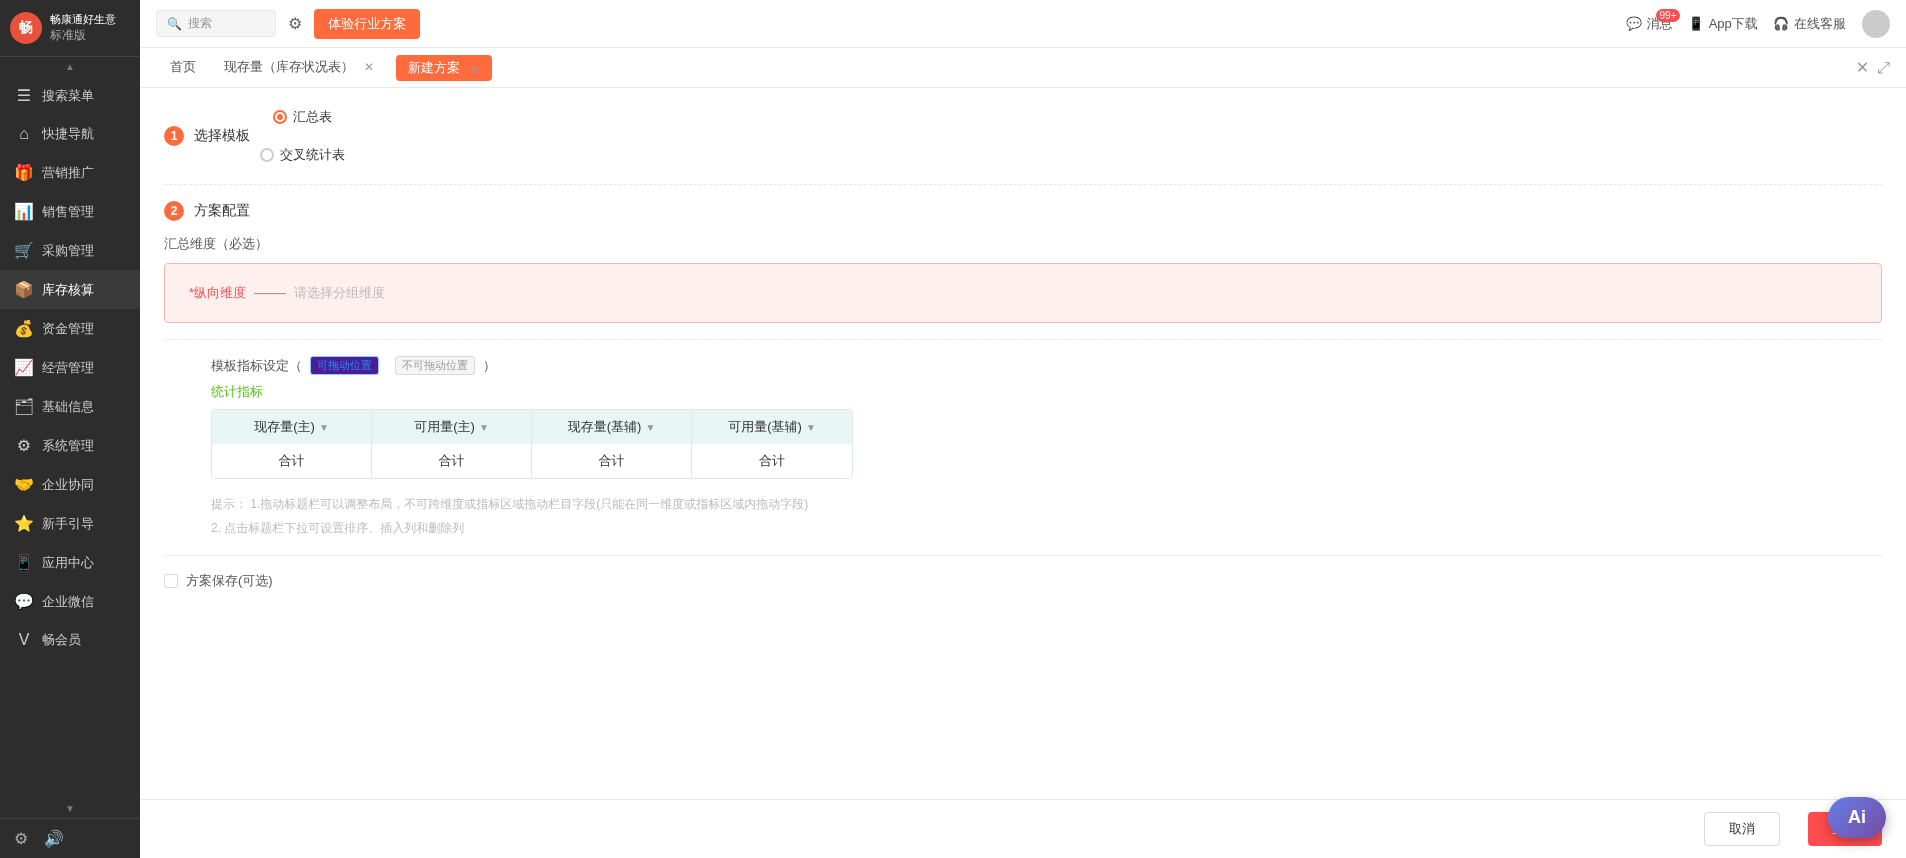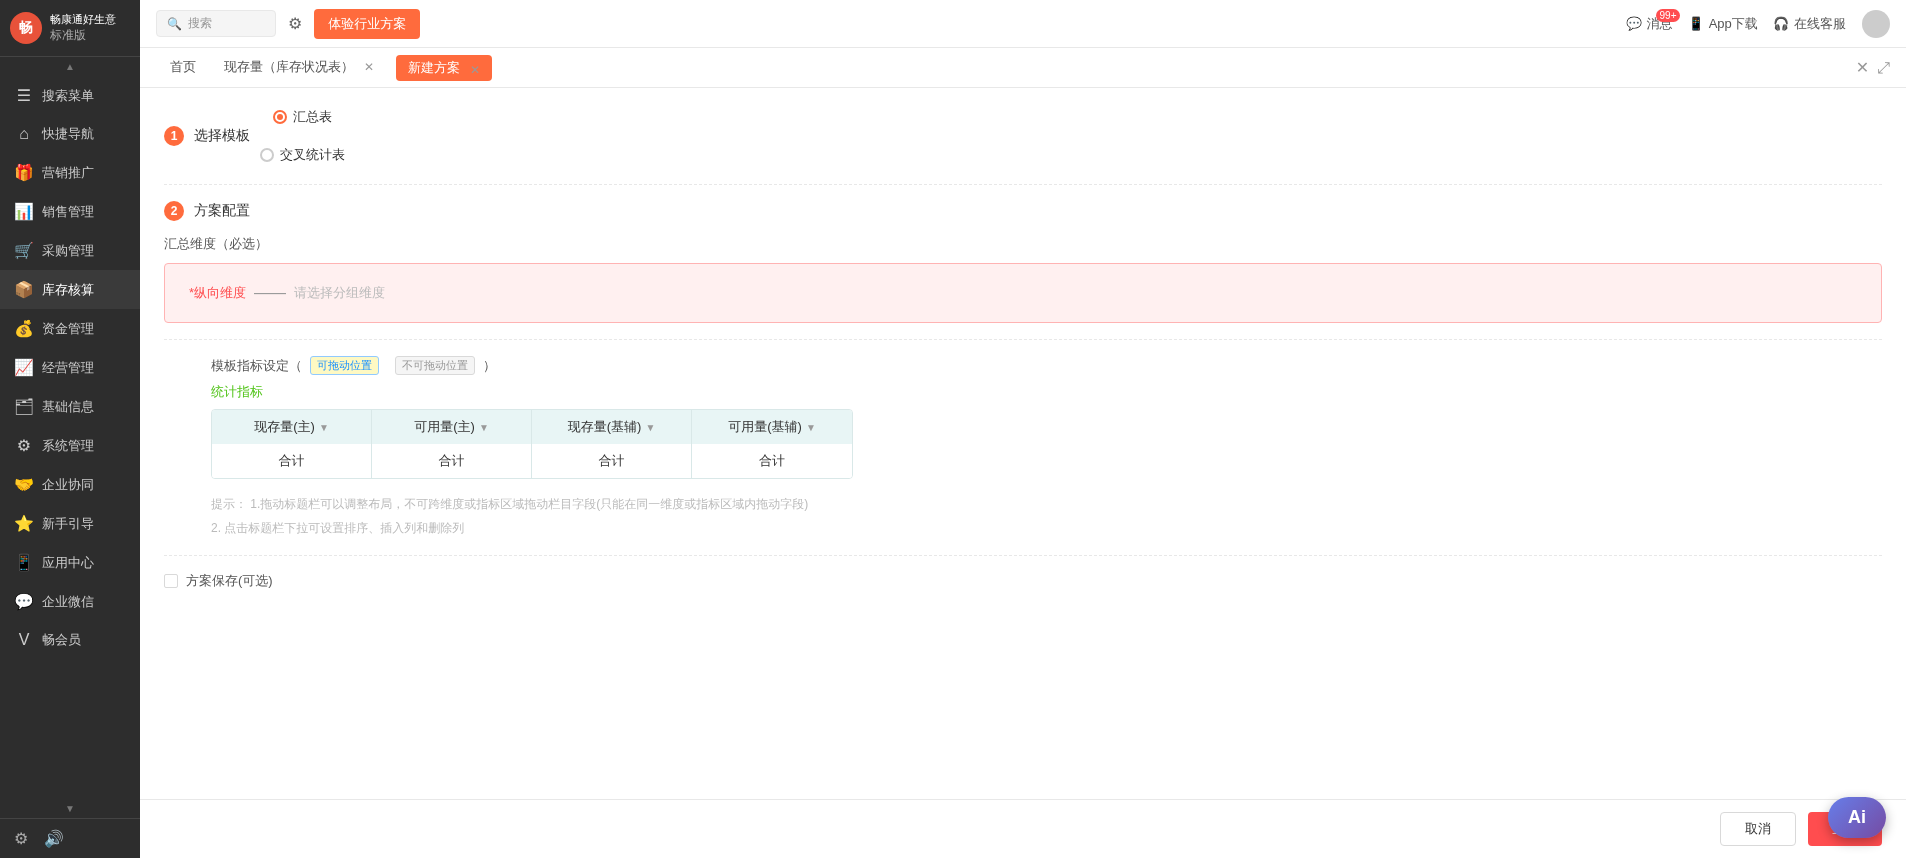--- a/index.html
+++ b/index.html
@@ -185,21 +185,21 @@
       display: flex; align-items: center; gap: 8px;
     }
     .dimension-label { color: #ff4d4f; font-size: 13px; font-weight: 500; }
     .dimension-arrow { color: #999; font-size: 16px; }
     .dimension-placeholder { color: #bbb; font-size: 13px; }
 
     
     .indicator-settings { margin-bottom: 16px; margin-left: 47px; }
     .indicator-settings-label { font-size: 13px; color: #555; margin-bottom: 8px; display: flex; align-items: center; gap: 8px; }
     .draggable-badge {
-      background: #fef9c3;
+      background: #4c1d95;
       color: #1890ff;
       border: 1px solid #91caff;
       border-radius: 3px;
       padding: 1px 6px;
       font-size: 11px;
     }
     .non-draggable-badge {
       background: #f5f5f5;
       color: #999;
       border: 1px solid #d9d9d9;
@@ -254,21 +254,21 @@
       border: 1px solid #d9d9d9;
       border-radius: 2px;
       cursor: pointer;
     }
 
     
     .footer {
       background: #fff;
       border-top: 1px solid #e8e8e8;
       padding: 12px 24px;
-      display: flex; justify-content: flex-end; gap: 12px;
+      display: flex; justify-content: flex-end; gap: 28px;
       flex-shrink: 0;
     }
     .btn-cancel {
       background: #fff;
       border: 1px solid #d9d9d9;
       border-radius: 4px;
       padding: 7px 24px;
       font-size: 13px;
       cursor: pointer;
       color: #333;

